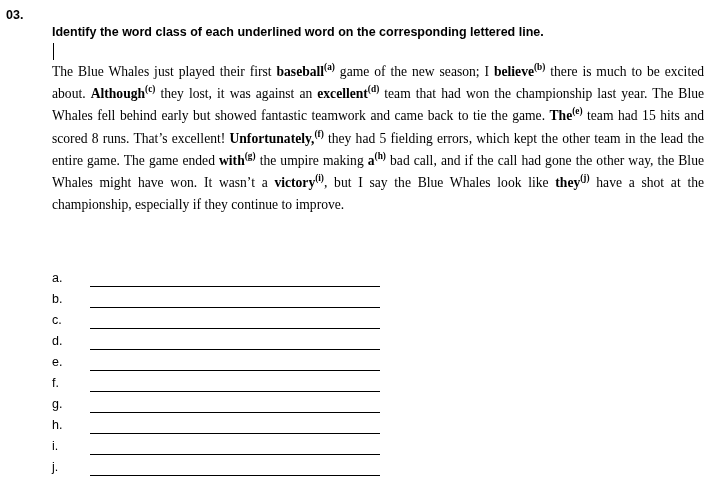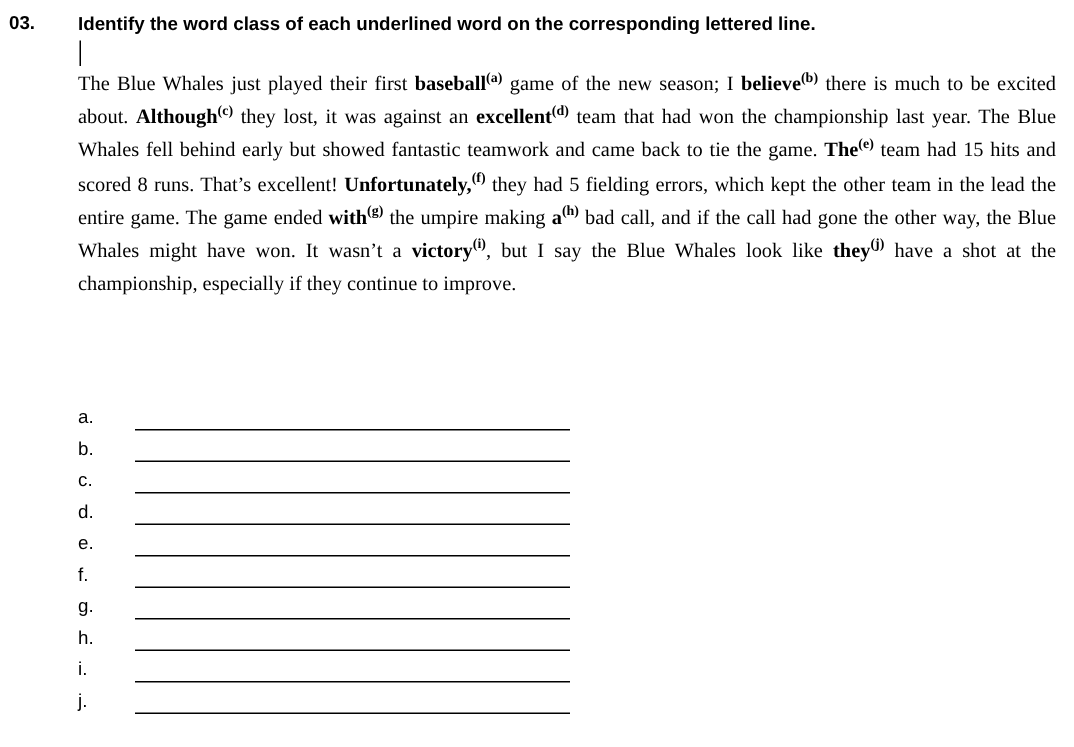--- a/index.html
+++ b/index.html
@@ -32,21 +32,21 @@
     position: absolute;
     left: 52px;
     top: 8px;
     width: 652px;
   }
   .instruction {
     font-family: "Liberation Sans", sans-serif;
     font-size: 12.5px;
     font-weight: bold;
     line-height: 17px;
-    margin: 0 0 0 0;
+    margin: 16px 0 0 0;
   }
   .caret-line {
     height: 20px;
     position: relative;
   }
   .caret {
     position: absolute;
     left: 1px;
     top: 2px;
     width: 1px;

